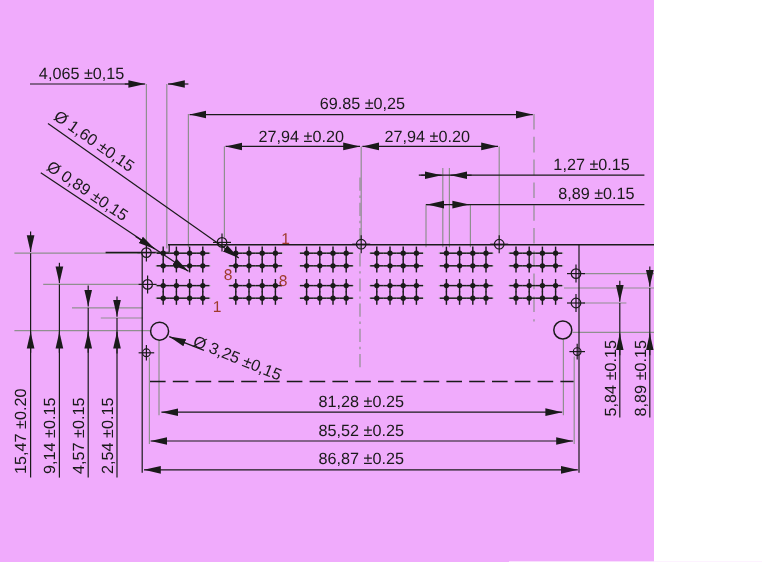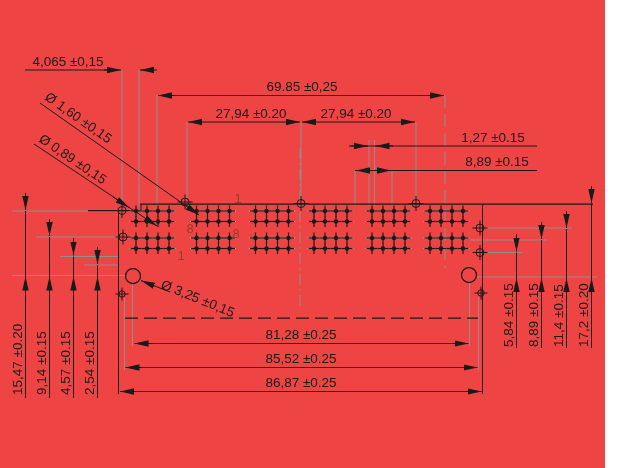--- a/index.html
+++ b/index.html
@@ -1,16 +1,16 @@
 <!DOCTYPE html>
 <html><head>
 <meta charset="utf-8">
 <style>
   html,body{margin:0;padding:0;background:#ffffff;}
-  .stage{position:relative;width:605px;height:468px;background:#ef4444;overflow:hidden;
+  .stage{position:relative;width:545px;height:468px;background:#f0abfc;overflow:hidden;
          font-family:"Liberation Sans", sans-serif;}
   svg text{font-family:"Liberation Sans", sans-serif;font-size:13.5px;fill:#1a1a1a;}
   svg text.red{fill:#9e3a2b;font-size:13px;}
   .k  {stroke:#1a1a1a;stroke-width:1.25;fill:none;}
   .t  {stroke:#1a1a1a;stroke-width:1;fill:none;}
   .e  {stroke:#8f8f8f;stroke-width:1;fill:none;}
   .row{stroke:#b3b3b3;stroke-width:1;fill:none;}
   .dash{stroke-dasharray:13 6;}
   .cline{stroke-dasharray:11 4 2 4;}
   .pin{stroke:#1a1a1a;stroke-width:1.2;fill:none;}

